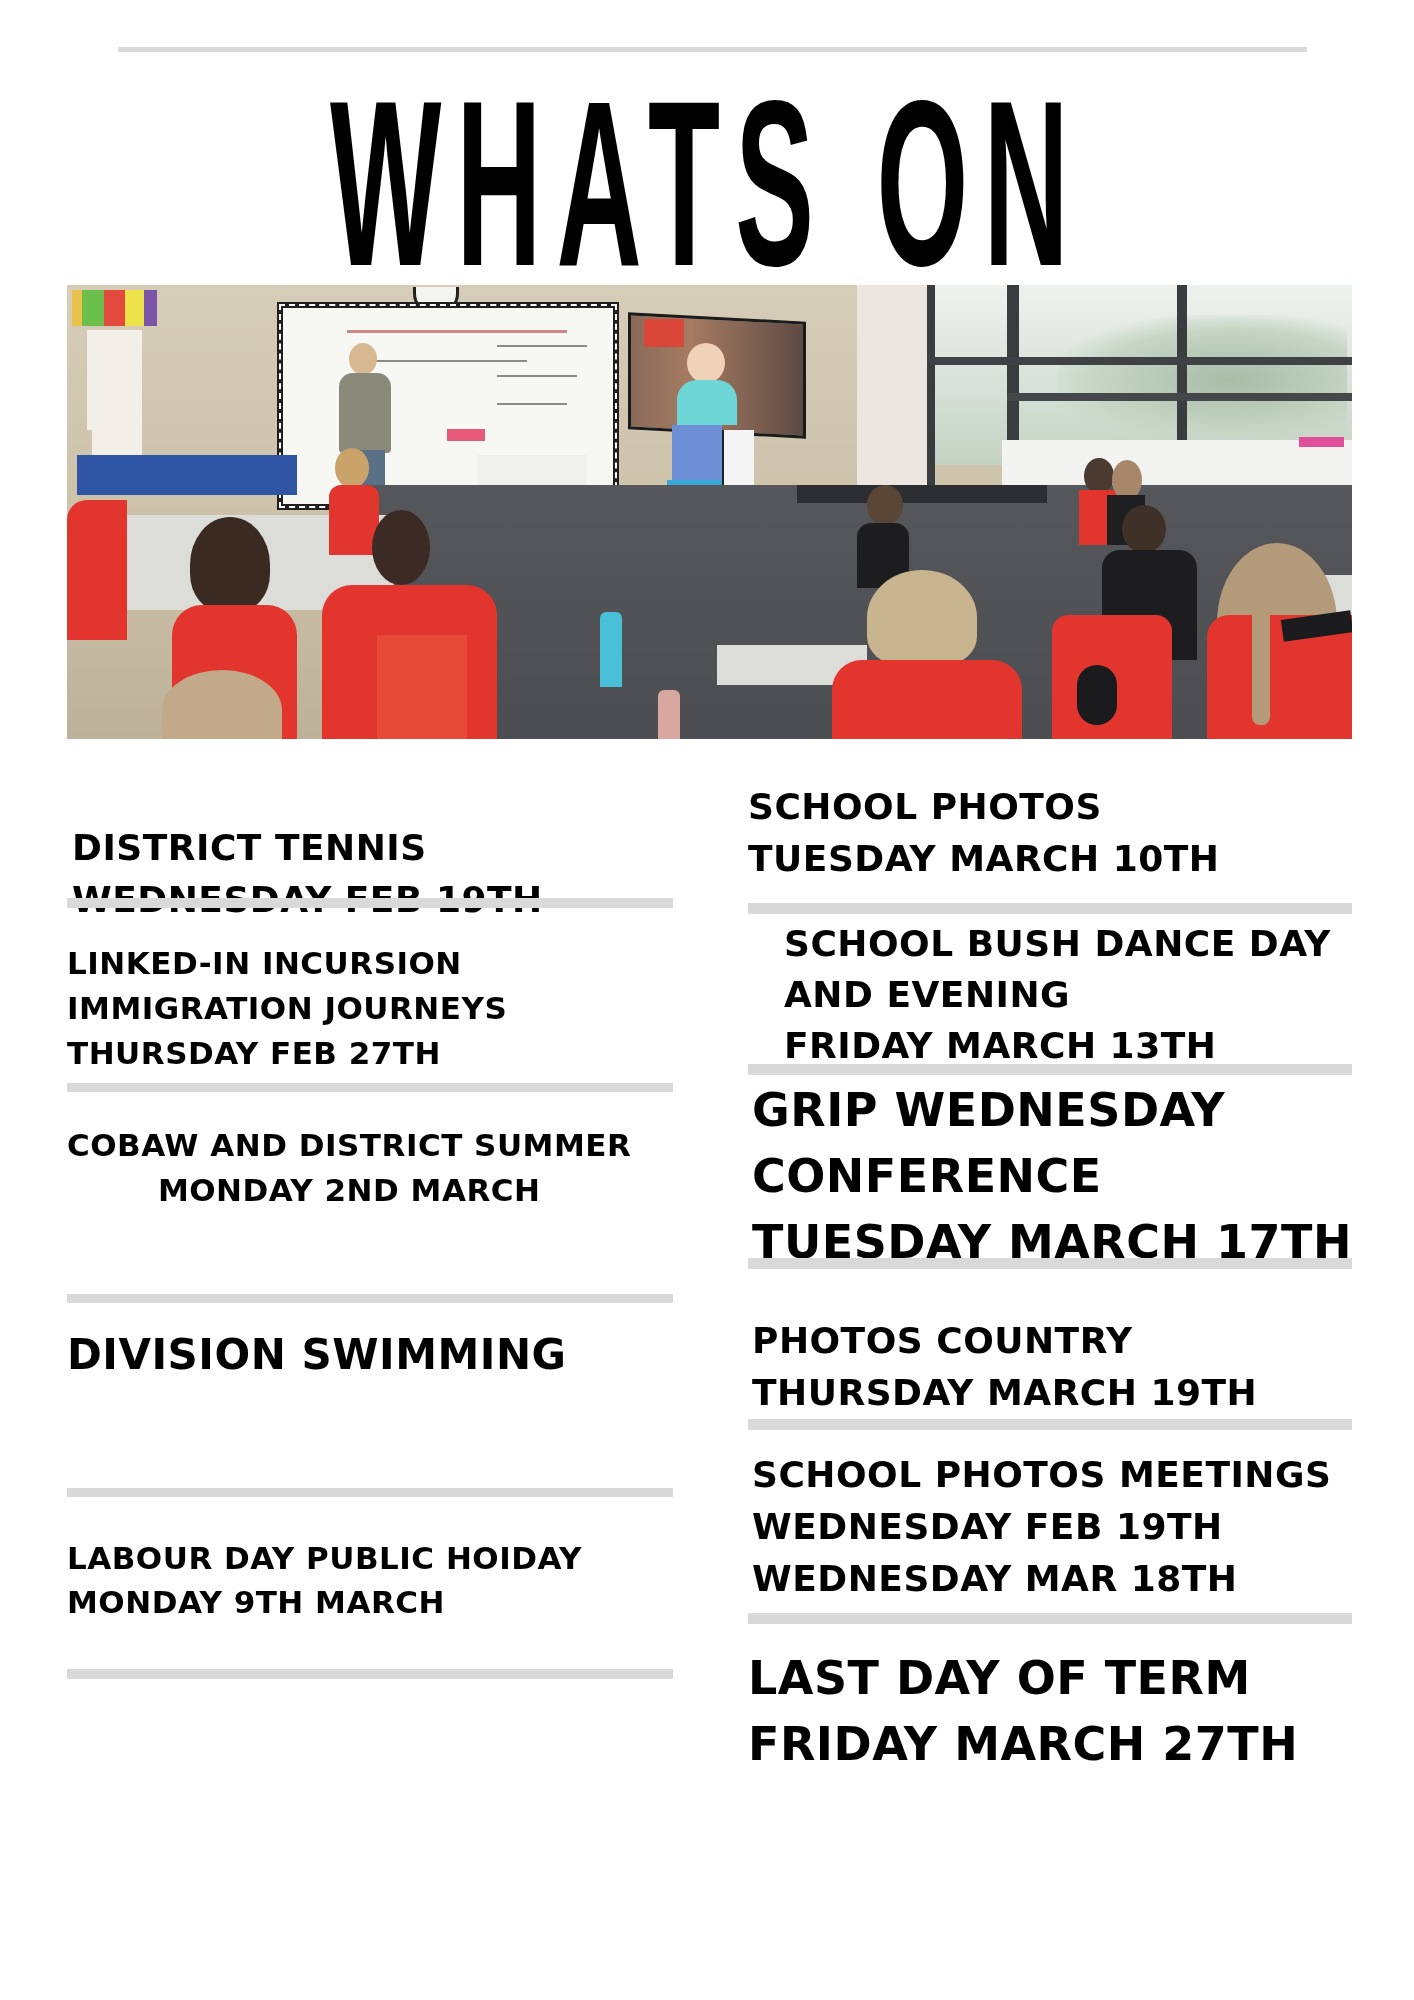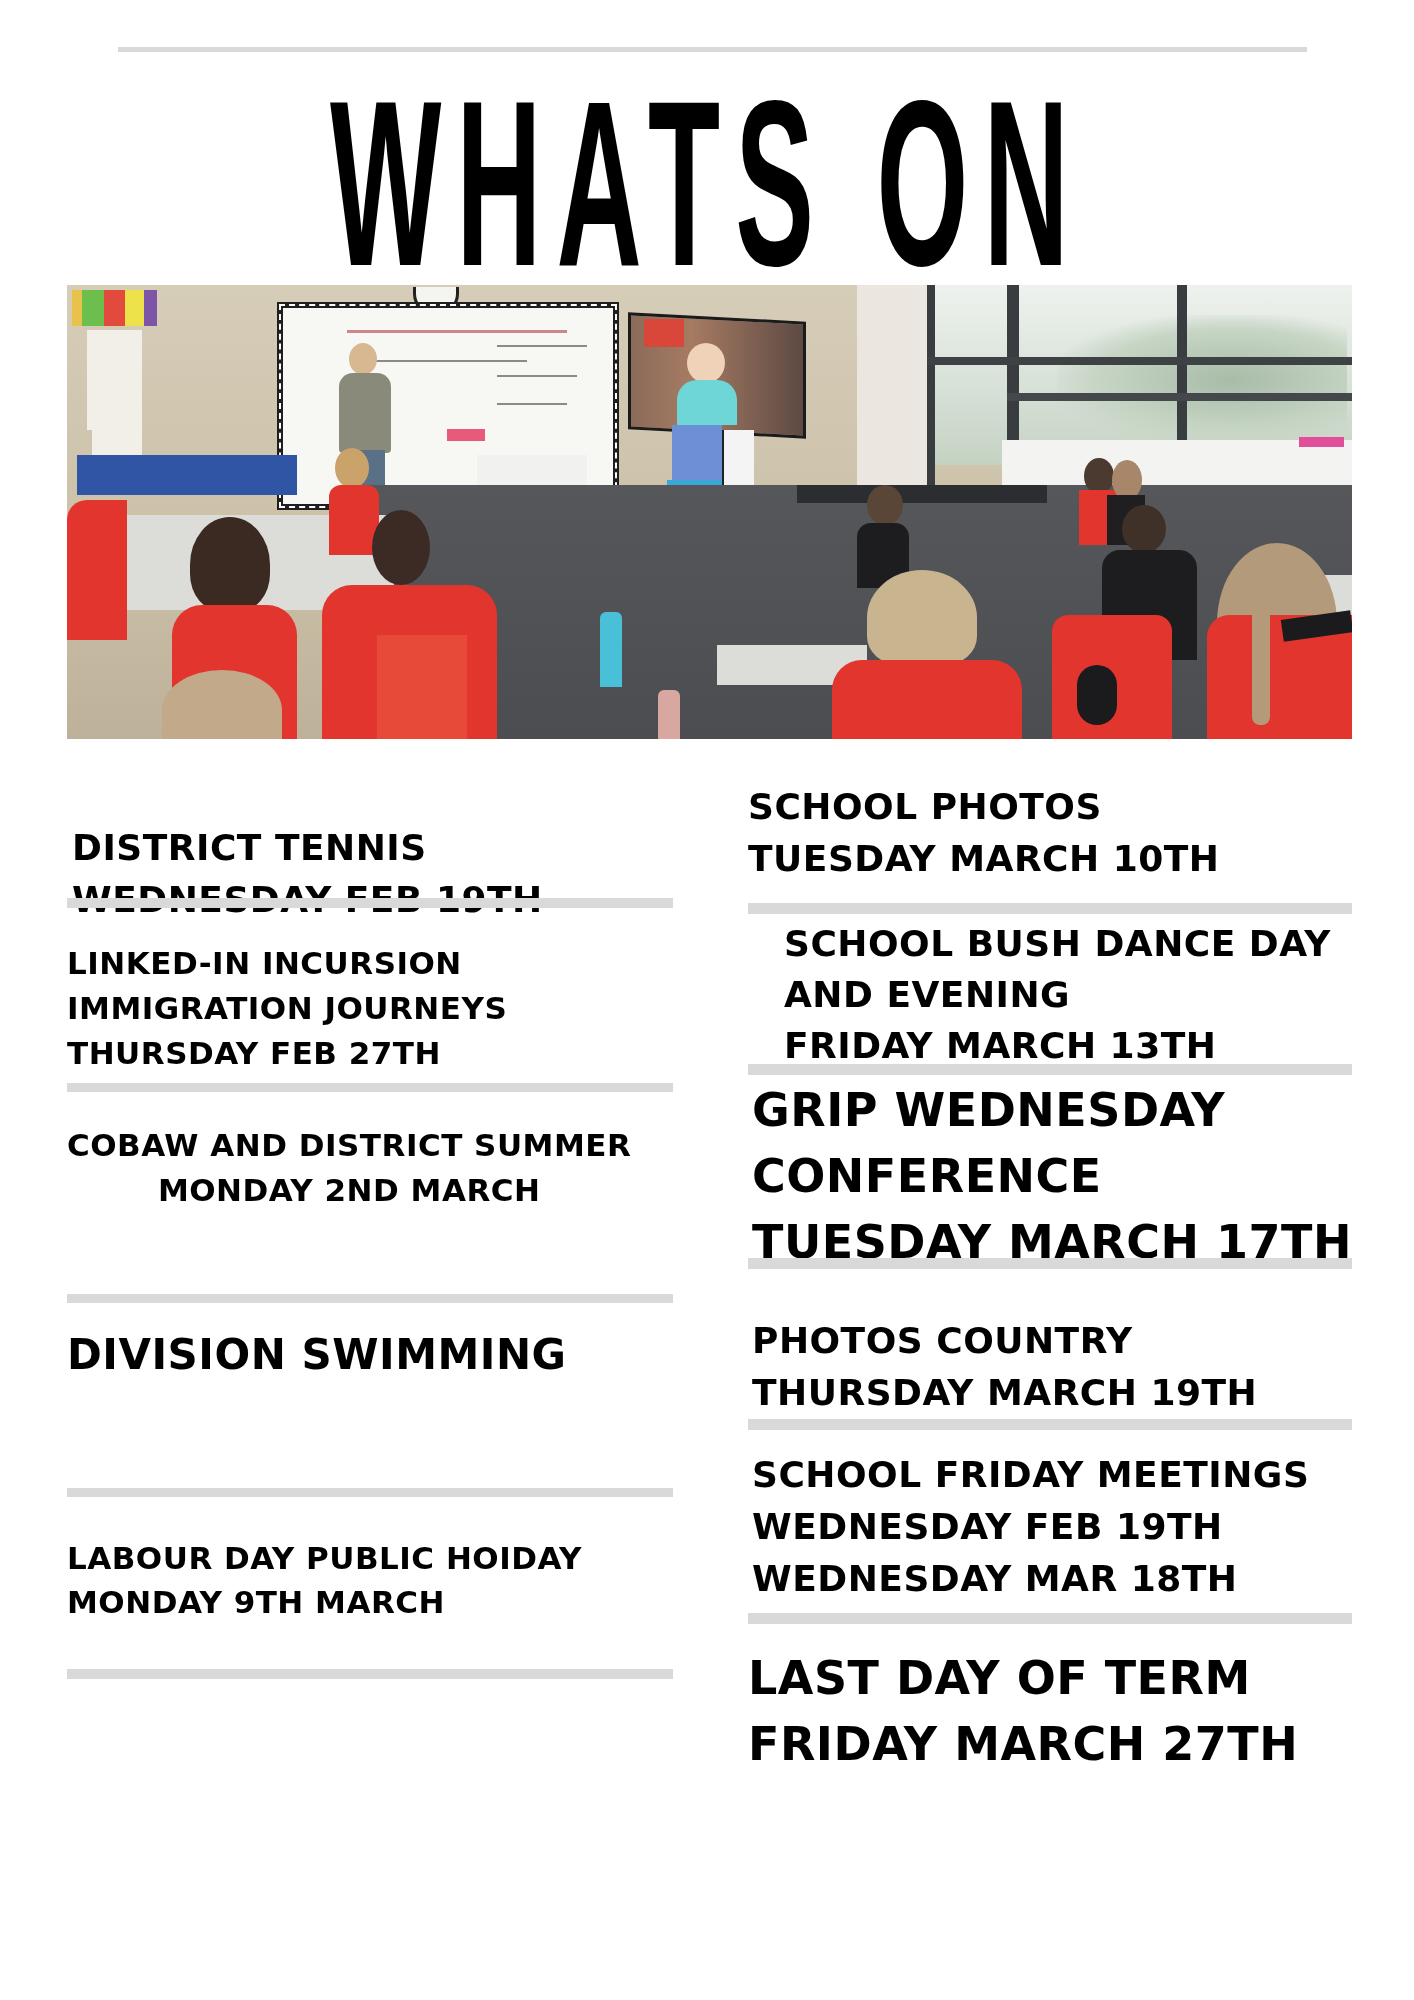--- a/index.html
+++ b/index.html
@@ -168,21 +168,21 @@
 </div>
 <div class="rule" style="left:748px; top:1258px; width:604px; height:11px;"></div>
 
 <div class="ev s36" style="left:752px; top:1315px; line-height:52px;">
   <div>PHOTOS COUNTRY</div>
   <div>THURSDAY MARCH 19TH</div>
 </div>
 <div class="rule" style="left:748px; top:1419px; width:604px; height:11px;"></div>
 
 <div class="ev s36" style="left:752px; top:1449px; line-height:52px;">
-  <div>SCHOOL FRIDAY MEETINGS</div>
+  <div>SCHOOL PHOTOS MEETINGS</div>
   <div>WEDNESDAY FEB 19TH</div>
   <div>WEDNESDAY MAR 18TH</div>
 </div>
 <div class="rule" style="left:748px; top:1613px; width:604px; height:11px;"></div>
 
 <div class="ev s46" style="left:748px; top:1645px; line-height:66px;">
   <div>LAST DAY OF TERM</div>
   <div>FRIDAY MARCH 27TH</div>
 </div>
 

